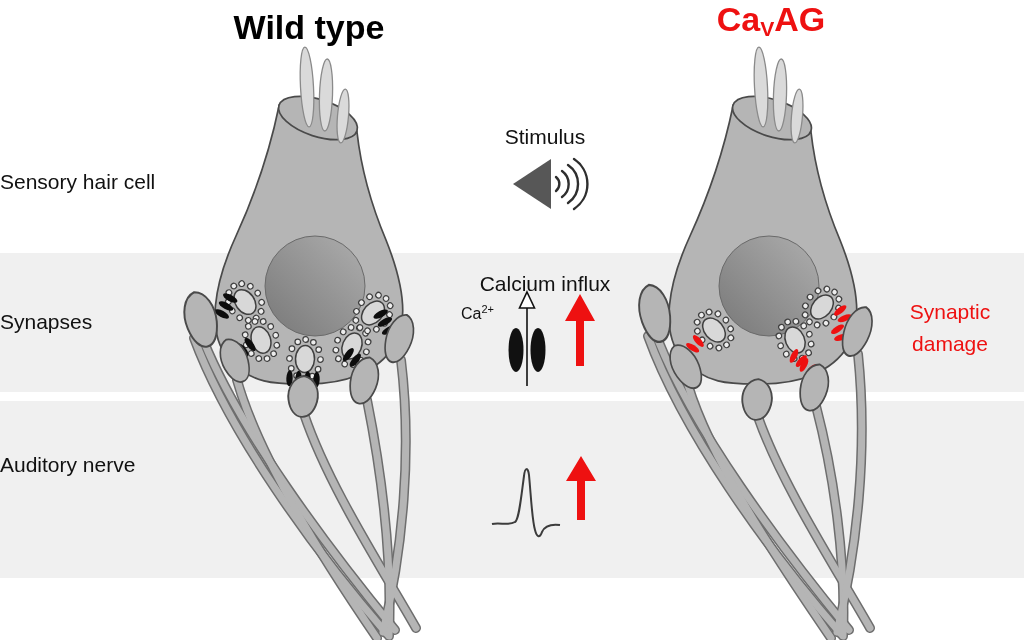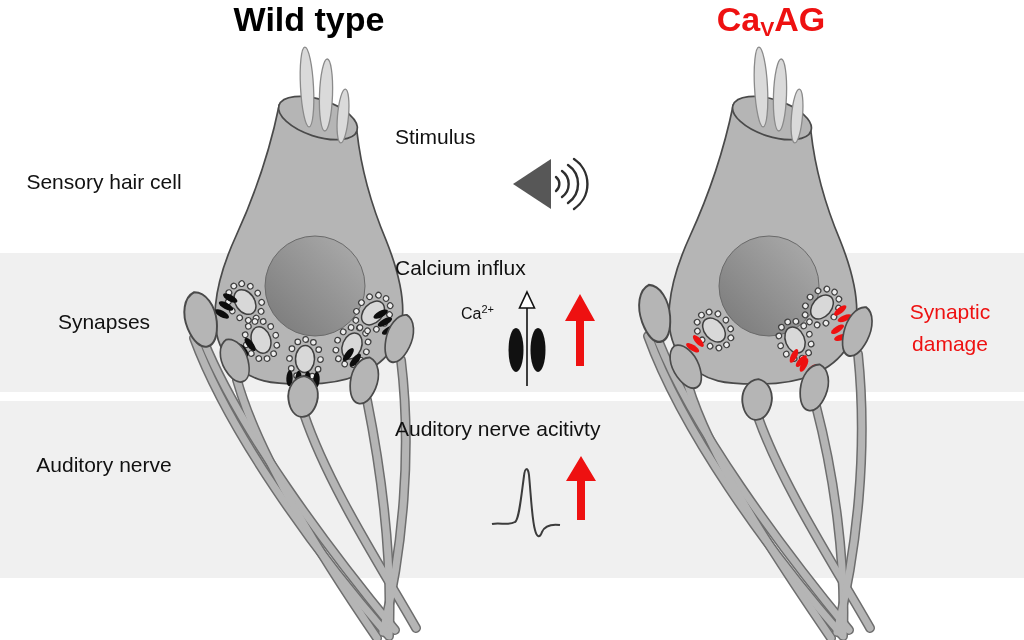--- a/index.html
+++ b/index.html
@@ -14,30 +14,30 @@
     position:relative;width:1024px;height:640px;background:#ffffff;
     overflow:hidden;font-family:"Liberation Sans",sans-serif;color:#111;
   }
   .band{position:absolute;left:0;width:1024px;background:var(--band_gray);}
   #band-synapses{top:253px;height:139px;}
   #band-auditory{top:401px;height:177px;}
   .cell-svg{position:absolute;top:40px;width:340px;height:600px;}
   #cell-left{left:140px;}
   #cell-right{left:594px;}
   .title{position:absolute;top:0;font-size:34px;font-weight:bold;text-align:center;white-space:nowrap;}
-  #title-left{left:228px;width:162px;color:#000;}
+  #title-left{left:228px;width:162px;color:#000;margin-top:8px;}
   #title-right{left:690px;width:162px;color:var(--accent_red);}
   .title .subv{font-size:0.62em;vertical-align:-0.22em;font-weight:bold;}
-  .row-label{position:absolute;left:0;width:208px;text-align:center;font-size:21px;}
+  .row-label{position:absolute;left:0;width:208px;text-align:left;font-size:21px;}
   #label-sensory{top:170px;}
   #label-synapses{top:310px;}
   #label-auditory{top:453px;}
-  .center-label{position:absolute;left:395px;width:300px;font-size:21px;}
+  .center-label{position:absolute;left:395px;width:300px;text-align:center;font-size:21px;}
   #label-stimulus{top:125px;}
-  #label-calcium{top:256px;}
+  #label-calcium{top:272px;}
   #label-nerve{top:417px;}
   .damage-label{position:absolute;left:860px;top:296px;width:180px;text-align:center;
     font-size:21px;line-height:32px;color:var(--accent_red);}
   .icon-svg{position:absolute;}
   #speaker-svg{left:495px;top:150px;}
   #channel-svg{left:470px;top:288px;}
   #arrow1-svg{left:565px;top:294px;}
   #spike-svg{left:488px;top:458px;}
   #arrow2-svg{left:566px;top:456px;}
   #ca-ion{position:absolute;left:461px;top:303px;font-size:16px;}
@@ -227,21 +227,20 @@
     <line x1="57" y1="98" x2="57" y2="20" stroke="#111" stroke-width="1.6"></line>
     <polygon points="57,4 64.5,20 49.5,20" fill="#fff" stroke="#111" stroke-width="1.6"></polygon>
     <ellipse cx="46" cy="62" rx="7.5" ry="22" fill="#111"></ellipse>
     <ellipse cx="68" cy="62" rx="7.5" ry="22" fill="#111"></ellipse>
   </svg>
 
   <svg id="arrow1-svg" class="icon-svg" width="30" height="72" viewBox="0 0 30 72">
     <polygon class="red-fill" points="15,0 30,27 19,27 19,72 11,72 11,27 0,27"></polygon>
   </svg>
 
-  <div class="center-label" id="label-nerve">Auditory nerve acitivty</div>
 
   <svg id="spike-svg" class="icon-svg" width="80" height="85" viewBox="0 0 80 85">
     <path d="M 4,66 C 12,64 20,68 27,64 C 31,62 33,40 36,18 C 37,9 40,9 41,17
              C 43,38 44,62 47,72 C 49,80 52,80 54,74 C 57,67 64,66 72,67" fill="none" stroke="#3c3c3c" stroke-width="2"></path>
   </svg>
 
   <svg id="arrow2-svg" class="icon-svg" width="30" height="64" viewBox="0 0 30 64">
     <polygon class="red-fill" points="15,0 30,25 19,25 19,64 11,64 11,25 0,25"></polygon>
   </svg>
 

